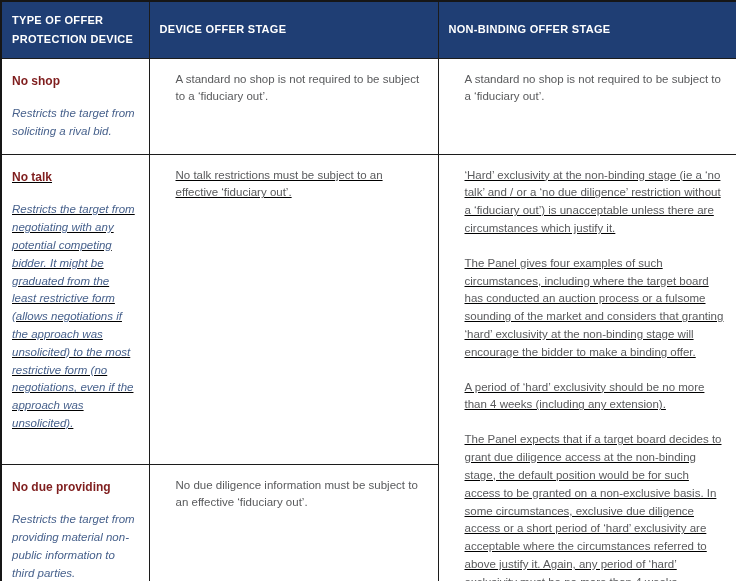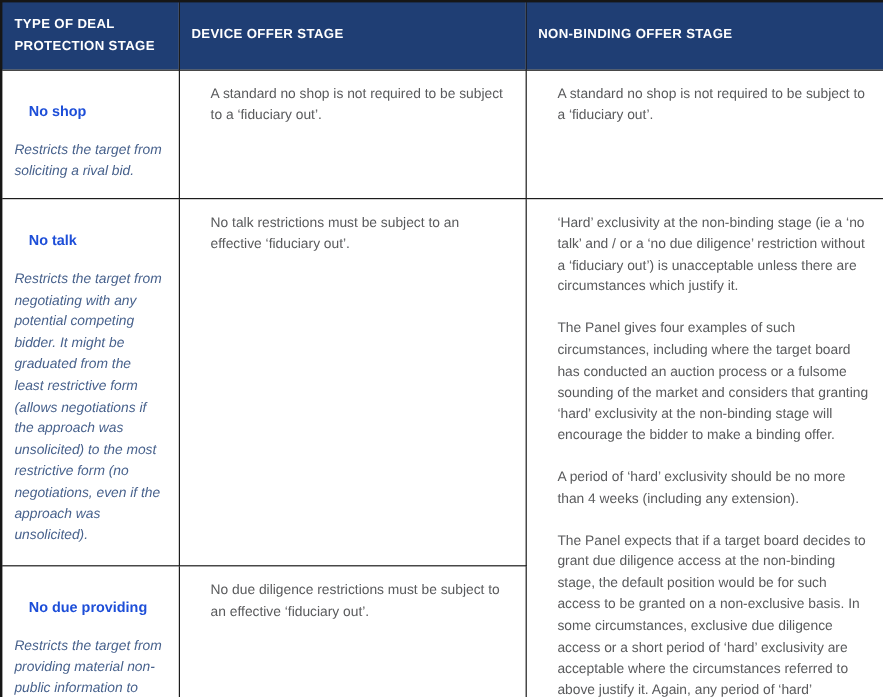--- a/index.html
+++ b/index.html
@@ -32,28 +32,28 @@
     line-height: 1.7;
   }
   .col-device { width: 148px; }
   .col-binding { width: 289px; }
   .col-nonbinding { width: 299px; }
 
   td.cell-device { padding: 14px 12px 12px 10px; }
   td.cell-text   { padding: 12px 12px 12px 26px; }
 
   .row-no-shop td { height: 96px; }
-  .row-no-talk td { height: 288px; }
+  .row-no-talk td { height: 288px; text-decoration: underline; }
   .row-no-dd td   { height: 132px; }
 
   .device-name {
-    color: #1d4ed8;
+    color: #7f1d1d;
     font-size: 12px;
     font-weight: bold;
-    margin: 12px;
+    margin: 0;
     line-height: 1.4;
   }
   .device-desc {
     color: #47618c;
     font-style: italic;
     font-size: 11.5px;
     line-height: 1.55;
     margin: 16px 0 0 0;
   }
   .body-para {
@@ -68,21 +68,21 @@
 <body>
 
 <table class="doc-table">
   <colgroup>
     <col class="col-device">
     <col class="col-binding">
     <col class="col-nonbinding">
   </colgroup>
   <thead>
     <tr>
-      <th>TYPE OF DEAL PROTECTION STAGE</th>
+      <th>TYPE OF OFFER PROTECTION DEVICE</th>
       <th>DEVICE OFFER STAGE</th>
       <th>NON-BINDING OFFER STAGE</th>
     </tr>
   </thead>
   <tbody>
     <tr class="row-no-shop">
       <td class="cell-device">
         <p class="device-name">No shop</p>
         <p class="device-desc">Restricts the target from soliciting a rival bid.</p>
       </td>
@@ -107,17 +107,17 @@
         <p class="body-para">A period of ‘hard’ exclusivity should be no more than 4 weeks (including any extension).</p>
         <p class="body-para">The Panel expects that if a target board decides to grant due diligence access at the non-binding stage, the default position would be for such access to be granted on a non-exclusive basis. In some circumstances, exclusive due diligence access or a short period of ‘hard’ exclusivity are acceptable where the circumstances referred to above justify it. Again, any period of ‘hard’ exclusivity must be no more than 4 weeks.</p>
       </td>
     </tr>
     <tr class="row-no-dd">
       <td class="cell-device">
         <p class="device-name">No due providing</p>
         <p class="device-desc">Restricts the target from providing material non-public information to third parties.</p>
       </td>
       <td class="cell-text">
-        <p class="body-para">No due diligence restrictions must be subject to an effective ‘fiduciary out’.</p>
+        <p class="body-para">No due diligence information must be subject to an effective ‘fiduciary out’.</p>
       </td>
     </tr>
   </tbody>
 </table>
 
 </body></html>

